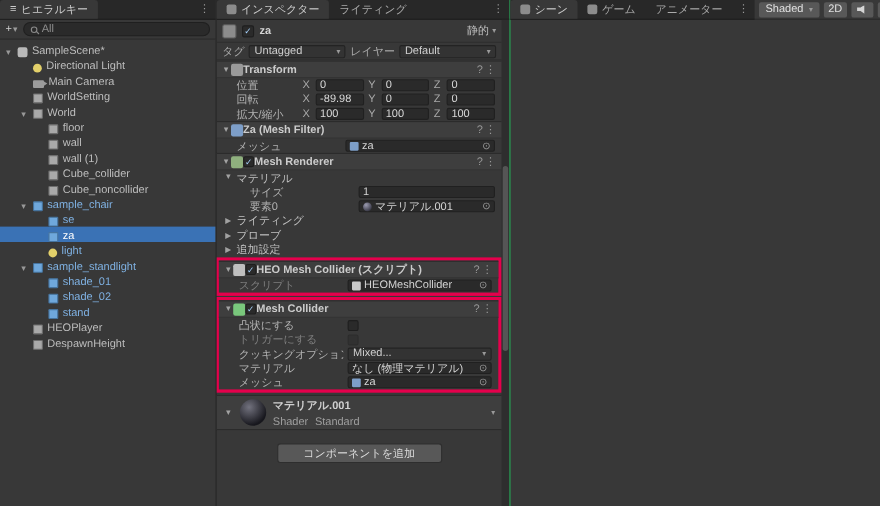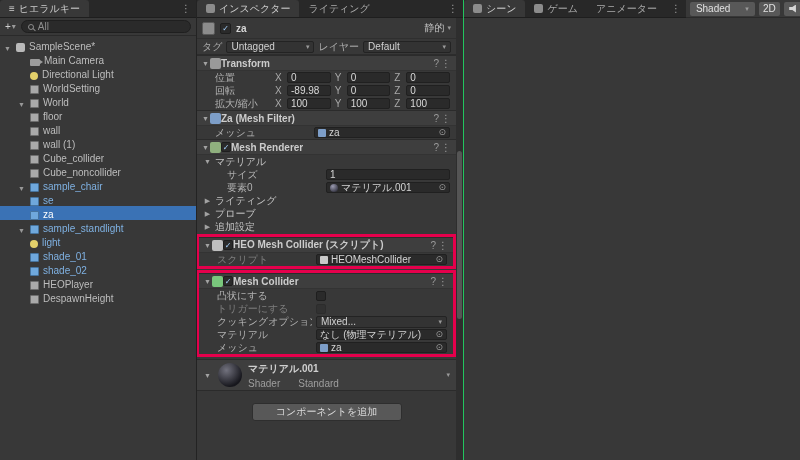--- a/index.html
+++ b/index.html
@@ -18,21 +18,21 @@
   .hier{width:197px;height:100%;border-right:1px solid #232323;display:flex;flex-direction:column;background:#383838}
   .hier-toolbar{height:18px;display:flex;align-items:center;gap:5px;padding:0 5px;border-bottom:1px solid #2A2A2A;flex-shrink:0}
   .plus-btn{color:#CFCFCF;display:flex;align-items:center;gap:1px}
   .plus-btn .caret{font-size:8px;color:#9A9A9A}
   .searchbox{flex:1;height:13px;background:#2A2A2A;border:1px solid #1F1F1F;border-radius:7px;display:flex;align-items:center;gap:4px;padding:0 6px;color:#8E8E8E}
   .mag{width:6px;height:6px;border:1px solid #8A8A8A;border-radius:50%;position:relative;flex-shrink:0}
   .mag::after{content:"";position:absolute;width:4px;height:1px;background:#8A8A8A;transform:rotate(45deg);right:-3px;bottom:-1px}
   .tree{flex:1;overflow:hidden;padding-top:2px}
   .trow{height:14px;display:flex;align-items:flex-end;gap:4px;white-space:nowrap;padding-right:2px}
   .trow.sel{background:#3A72B5;color:#FFFFFF}
-  .d0{padding-left:3px}.d1{padding-left:17px}.d2{padding-left:17px}
+  .d0{padding-left:3px}.d1{padding-left:17px}.d2{padding-left:31px}
   .tarrow{width:9px;font-size:7px;color:#989898;text-align:center;flex-shrink:0}
   .ic{flex-shrink:0}
   .ic-cube{width:9px;height:9px;background:#A9A9A9;border:1px solid #6E6E6E;border-radius:1px}
   .ic-cube.blue{background:#6FA8DC;border-color:#46749F}
   .ic-scene{width:9px;height:9px;background:#B9B9B9;border-radius:2px}
   .ic-cam{width:10px;height:7px;background:#9C9C9C;border-radius:1px;position:relative}
   .ic-cam::after{content:"";position:absolute;right:-3px;top:1px;border-left:3px solid #9C9C9C;border-top:2px solid transparent;border-bottom:2px solid transparent}
   .ic-light{width:8px;height:8px;border-radius:50%;background:#E3D06A}
   .blue-text{color:#7FB1E2}
 
@@ -75,30 +75,30 @@
   .mi-mat{border-radius:50%;background:radial-gradient(circle at 35% 30%,#9B9BB0,#3A3A48 75%)}
   .axisl{width:8px;color:#A8A8A8;flex-shrink:0}
   .nfield{flex:1;height:11px;background:#2A2A2A;border:1px solid #202020;border-radius:2px;display:flex;align-items:center;padding:0 3px;color:#D8D8D8;min-width:0;white-space:nowrap;overflow:hidden}
   .foldrow{height:13px;display:flex;align-items:center;gap:3px;padding:0 6px}
   .foldrow .flabel{color:#C2C2C2}
   .redbox{border:3px solid #E5004C;margin:1px 0 1px -1px}
   .mat-preview{margin-top:2px;background:#3E3E3E;border-top:1px solid #2B2B2B;border-bottom:1px solid #2B2B2B;display:flex;align-items:center;gap:6px;padding:3px 6px;height:32px}
   .sphere{width:24px;height:24px;border-radius:50%;background:radial-gradient(circle at 35% 30%,#72727E,#17171D 72%);flex-shrink:0}
   .mat-col{flex:1;display:flex;flex-direction:column;justify-content:center;gap:2px;min-width:0}
   .mat-name{font-weight:bold;color:#CFCFCF;white-space:nowrap;overflow:hidden}
-  .shader-row{display:flex;align-items:center;gap:18px;color:#9E9E9E}
+  .shader-row{display:flex;align-items:center;gap:6px;color:#9E9E9E}
   .addc-wrap{display:flex;justify-content:center;padding:12px 0}
   .addc{width:150px;height:18px;background:#585858;border:1px solid #2E2E2E;border-radius:3px;color:#DDDDDD;display:flex;align-items:center;justify-content:center}
   .vscroll{position:absolute;right:0;top:18px;bottom:0;width:7px;background:#2E2E2E}
   .vthumb{position:absolute;left:1px;right:1px;top:30%;height:38%;background:#555555;border-radius:3px}
 
   
   .scene{flex:1;height:100%;display:flex;flex-direction:row;background:#383838;min-width:0}
   .scene-toolbar{height:18px;display:flex;align-items:center;gap:4px;padding:0 4px;border-bottom:1px solid #2A2A2A;flex-shrink:0}
-  .tb-drop{height:14px;background:#585858;border-radius:2px;padding:0 6px;display:flex;align-items:center;gap:15px;color:#E0E0E0}
+  .tb-drop{height:14px;background:#585858;border-radius:2px;padding:0 6px;display:flex;align-items:center;gap:5px;color:#E0E0E0}
   .tb-btn{height:14px;min-width:20px;background:#585858;border-radius:2px;display:flex;align-items:center;justify-content:center;gap:2px;padding:0 4px;color:#E0E0E0}
   .spk{width:9px;height:8px;background:#D5D5D5;clip-path:polygon(0 30%,35% 30%,75% 0,75% 100%,35% 70%,0 70%)}
   .bulb{width:7px;height:7px;border-radius:50%;background:#D5D5D5}
   .star{width:7px;height:7px;background:#D5D5D5;transform:rotate(45deg)}
   .camico{width:10px;height:7px;background:#D5D5D5;border-radius:1px}
   .gridico{width:9px;height:9px;background:
     linear-gradient(#CFCFCF 1px,transparent 1px) 0 0/4px 4px,
     linear-gradient(90deg,#CFCFCF 1px,transparent 1px) 0 0/4px 4px,#797979}
   .viewport{flex:1;position:relative;overflow:hidden}
   .viewport svg{display:block}
@@ -127,30 +127,30 @@
       </div>
     </div>
     <div class="tree">
       <div class="trow d0">
         <span class="tarrow">▼</span>
         <span class="ic ic-scene"></span>
         <span>SampleScene*</span>
       </div>
       <div class="trow d1">
         <span class="tarrow"></span>
+        <span class="ic ic-light"></span>
+        <span>Directional Light</span>
+      </div>
+      <div class="trow d1">
+        <span class="tarrow"></span>
         <span class="ic ic-cam"></span>
         <span>Main Camera</span>
       </div>
       <div class="trow d1">
         <span class="tarrow"></span>
-        <span class="ic ic-light"></span>
-        <span>Directional Light</span>
-      </div>
-      <div class="trow d1">
-        <span class="tarrow"></span>
         <span class="ic ic-cube"></span>
         <span>WorldSetting</span>
       </div>
       <div class="trow d1">
         <span class="tarrow">▼</span>
         <span class="ic ic-cube"></span>
         <span>World</span>
       </div>
       <div class="trow d2">
         <span class="tarrow"></span>
@@ -184,40 +184,45 @@
       </div>
       <div class="trow d2">
         <span class="tarrow"></span>
         <span class="ic ic-cube blue"></span>
         <span class="blue-text">se</span>
       </div>
       <div class="trow d2 sel">
         <span class="tarrow"></span>
         <span class="ic ic-cube blue"></span>
         <span>za</span>
-      </div>
-      <div class="trow d1">
-        <span class="tarrow">▼</span>
-        <span class="ic ic-cube blue"></span>
-        <span class="blue-text">sample_standlight</span>
       </div>
       <div class="trow d2">
         <span class="tarrow"></span>
         <span class="ic ic-light"></span>
         <span class="blue-text">light</span>
       </div>
+      <div class="trow d1">
+        <span class="tarrow">▼</span>
+        <span class="ic ic-cube blue"></span>
+        <span class="blue-text">sample_standlight</span>
+      </div>
       <div class="trow d2">
         <span class="tarrow"></span>
         <span class="ic ic-cube blue"></span>
         <span class="blue-text">shade_01</span>
       </div>
       <div class="trow d2">
         <span class="tarrow"></span>
         <span class="ic ic-cube blue"></span>
         <span class="blue-text">shade_02</span>
+      </div>
+      <div class="trow d2">
+        <span class="tarrow"></span>
+        <span class="ic ic-cube blue"></span>
+        <span class="blue-text">stand</span>
       </div>
       <div class="trow d1">
         <span class="tarrow"></span>
         <span class="ic ic-cube"></span>
         <span>HEOPlayer</span>
       </div>
       <div class="trow d1">
         <span class="tarrow"></span>
         <span class="ic ic-cube"></span>
         <span>DespawnHeight</span>

